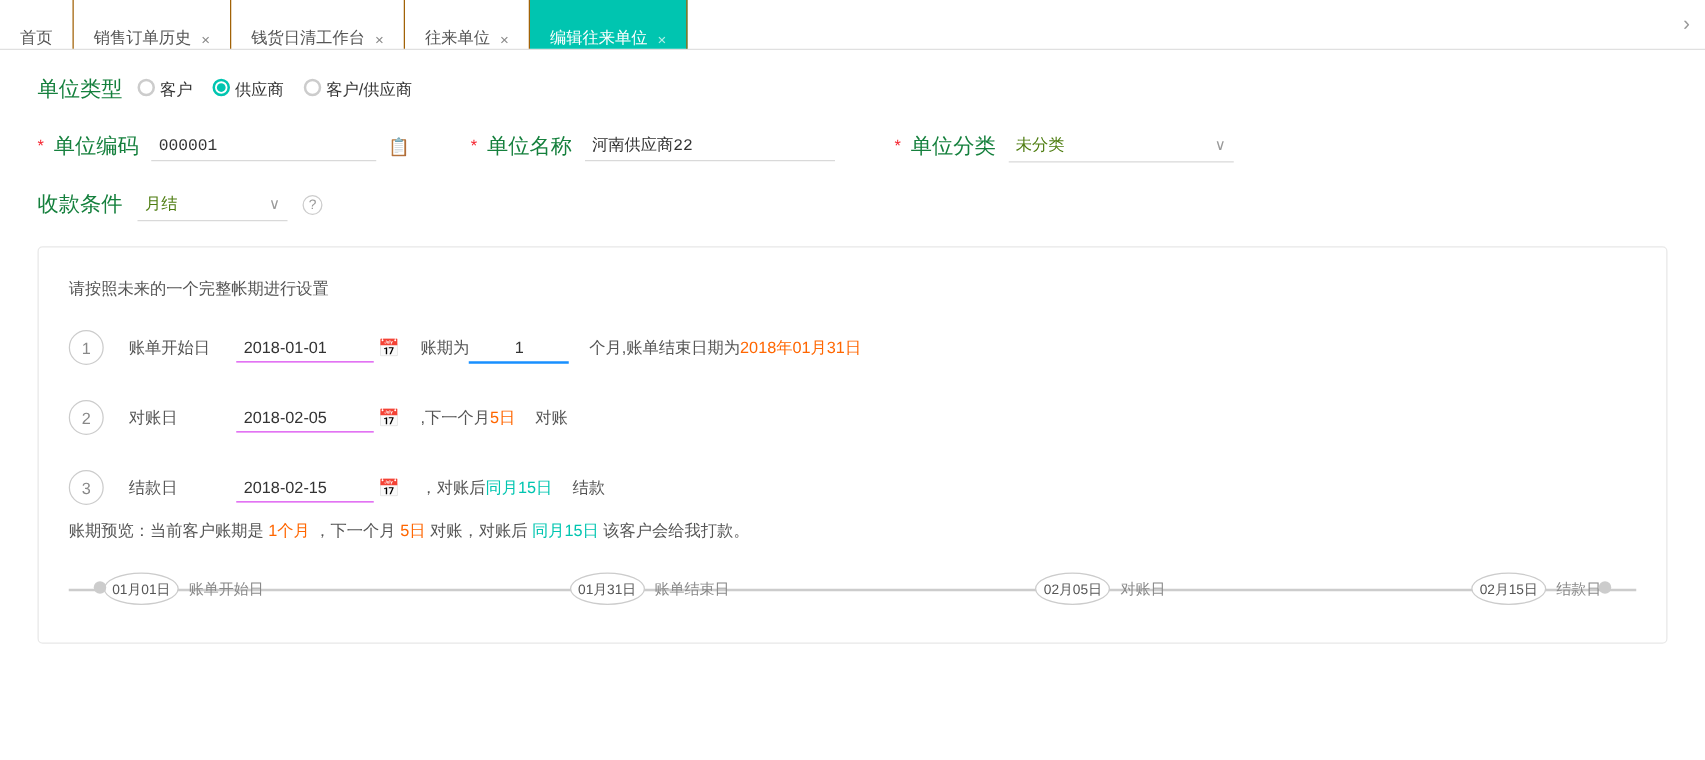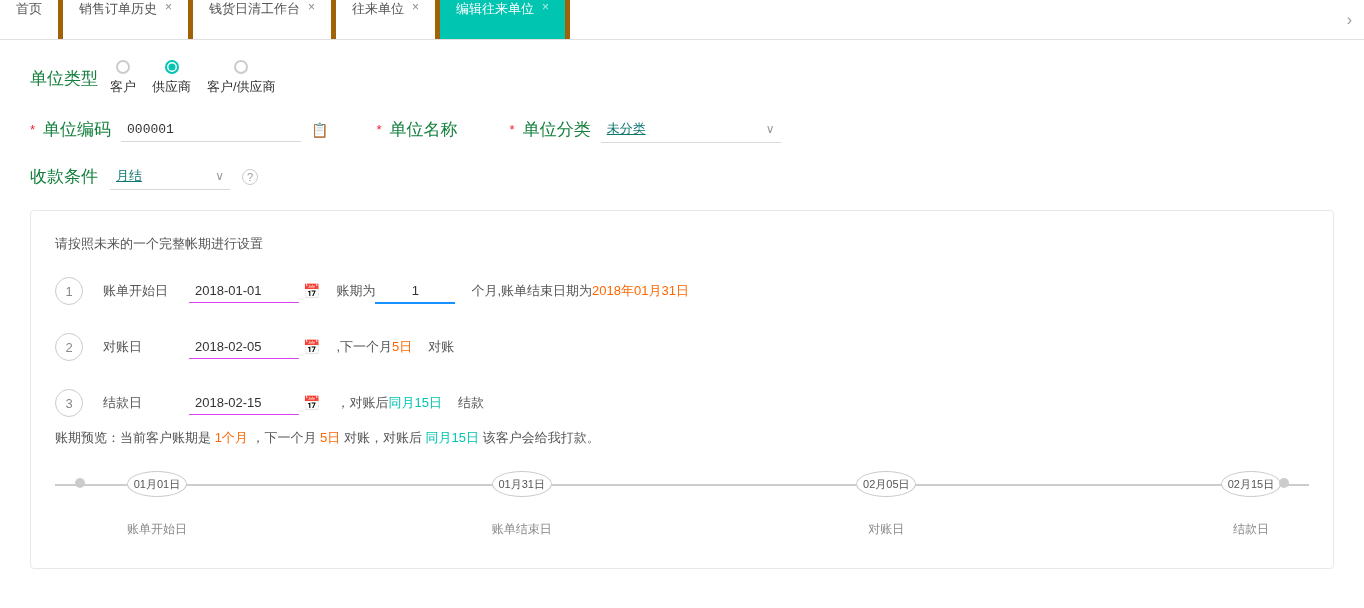--- a/index.html
+++ b/index.html
@@ -9,26 +9,26 @@
     .tab-bar {
       display: flex;
       align-items: center;
       background: #fff;
       border-bottom: 1px solid #e0e0e0;
       height: 40px;
       padding: 0;
     }
     .tab {
       display: flex;
-      align-items: flex-start;
+      align-items: flex-end;
       padding: 0 16px;
       height: 100%;
       font-size: 13px;
       cursor: pointer;
-      border-right: 5px solid #a16207;
+      border-right: 1px solid #a16207;
       color: #555;
       position: relative;
       white-space: nowrap;
     }
     .tab.active {
       background: #00c5b0;
       color: #fff;
     }
     .tab .close-x {
       margin-left: 8px;
@@ -70,24 +70,22 @@
     }
 
     
     .radio-group {
       display: flex;
       align-items: center;
       gap: 16px;
     }
     .radio-item {
       display: flex;
-      align-items: center;
       gap: 4px;
       cursor: pointer;
-      flex-direction: column;
     }
     .radio-circle {
       width: 14px;
       height: 14px;
       border-radius: 50%;
       border: 2px solid #ccc;
       display: inline-block;
       position: relative;
     }
     .radio-circle.checked {
@@ -137,22 +135,21 @@
       align-items: center;
       border-bottom: 1px solid #d9d9d9;
       padding: 4px 6px;
       cursor: pointer;
       min-width: 120px;
       position: relative;
     }
     .dropdown-text {
       flex: 1;
       font-size: 13px;
-      color: #0f766e;
-      text-decoration: underline;
+      color: #4d7c0f;
     }
     .dropdown-arrow {
       font-size: 12px;
       color: #999;
       margin-left: 4px;
     }
     .dropdown-large {
       min-width: 180px;
     }
 
@@ -257,24 +254,22 @@
     .timeline-items {
       display: flex;
       align-items: flex-start;
       width: 100%;
       justify-content: space-between;
       position: relative;
       z-index: 1;
     }
     .timeline-node {
       display: flex;
-      flex-direction: column;
-      align-items: center;
-      gap: 24px;
-      margin-left: 44px;
+      align-items: center;
+      gap: 8px;
     }
     .timeline-dot {
       width: 26px;
       height: 26px;
       border-radius: 50%;
       border: 1px solid #ccc;
       background: #fff;
       display: flex;
       align-items: center;
       justify-content: center;
@@ -356,20 +351,21 @@
   <div class="form-row">
     <div class="form-group">
       <span class="required-star">*</span>
       <span class="form-label">单位编码</span>
       <input class="input-field input-medium" type="text" value="000001" style="">
       <span class="calendar-icon">📋</span>
     </div>
     <div class="form-group">
       <span class="required-star">*</span>
       <span class="form-label">单位名称</span>
+      <input class="input-field input-wide" type="text" value="河南供应商22" style="">
     </div>
     <div class="form-group">
       <span class="required-star">*</span>
       <span class="form-label">单位分类</span>
       <div class="dropdown dropdown-large">
         <span class="dropdown-text">未分类</span>
         <span class="dropdown-arrow">∨</span>
       </div>
     </div>
   </div>

